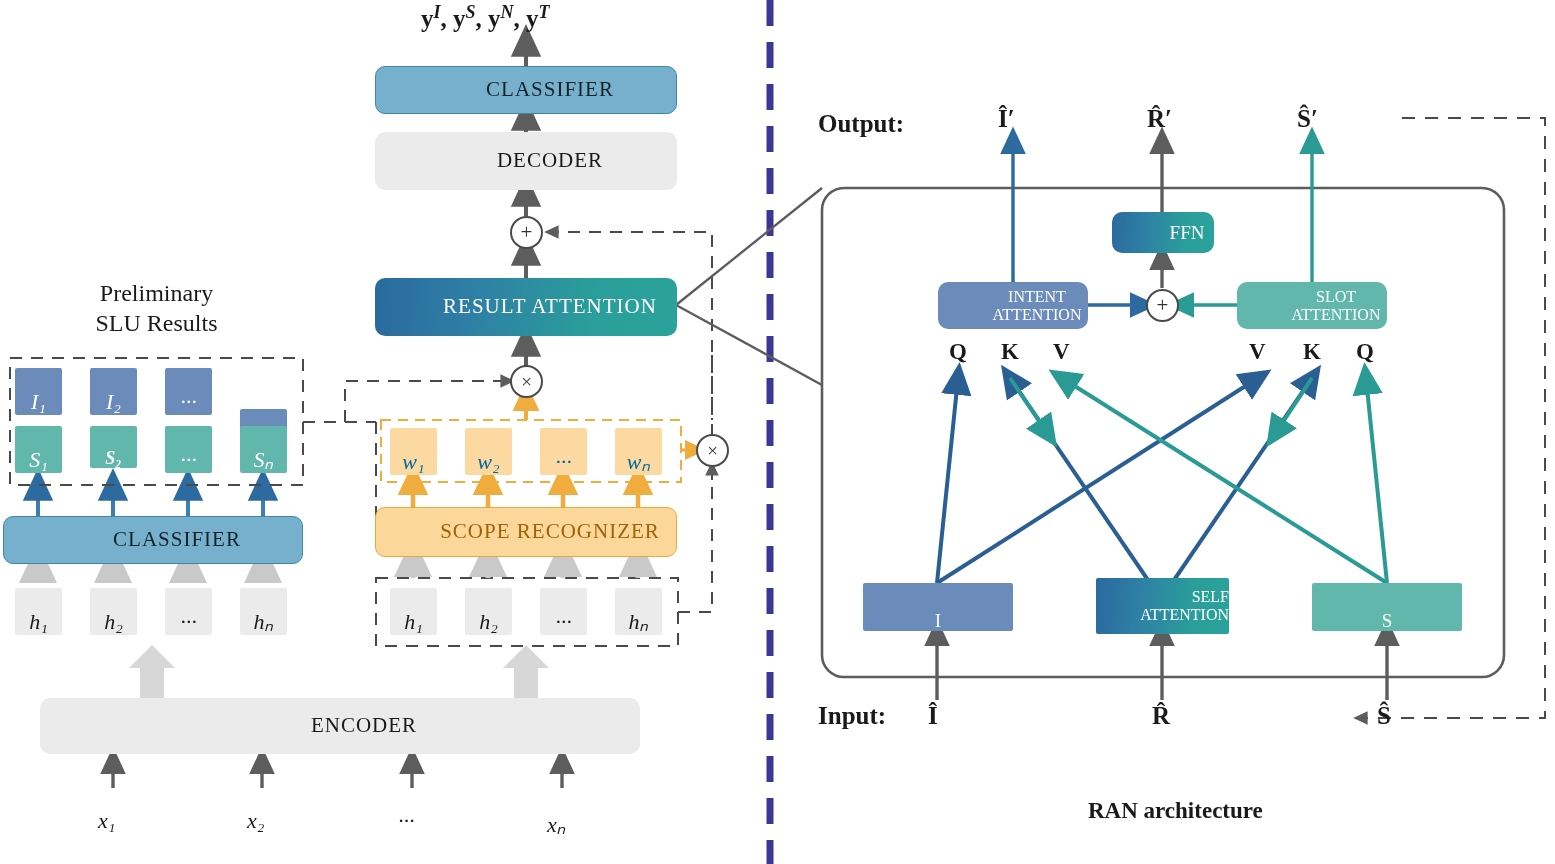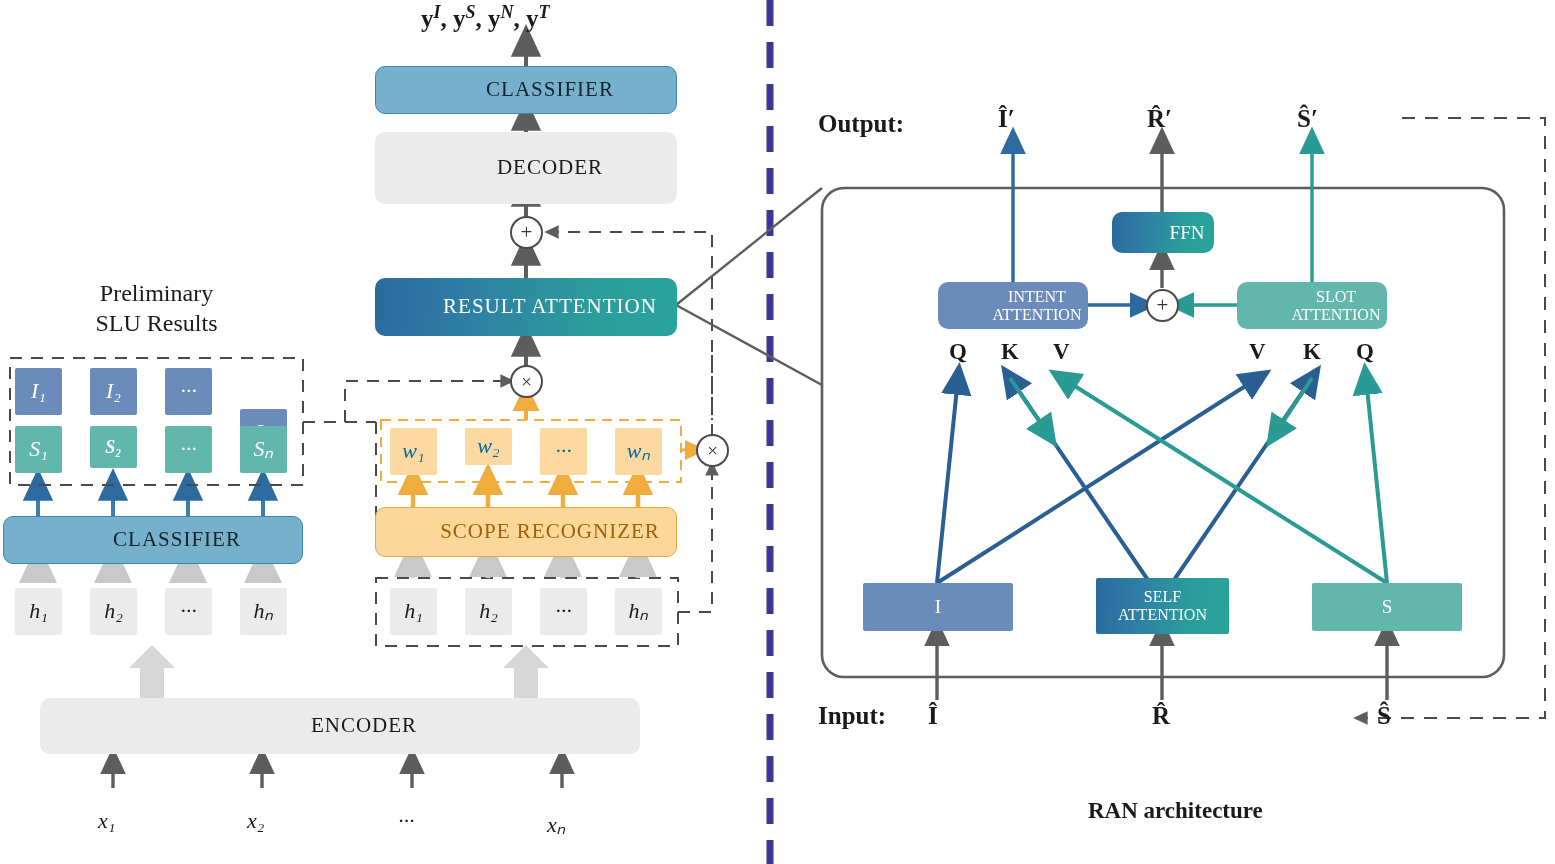--- a/index.html
+++ b/index.html
@@ -3,21 +3,21 @@
 <meta charset="utf-8">
 <style>
   html,body{margin:0;padding:0;background:#ffffff;}
   body{width:1555px;height:864px;position:relative;overflow:hidden;
        font-family:"Liberation Serif", serif;color:#1a1a1a;}
   #stage{position:absolute;left:0;top:0;width:1555px;height:864px;}
   svg.layer{position:absolute;left:0;top:0;width:1555px;height:864px;}
   .node{position:absolute;display:flex;align-items:center;justify-content:center;
         text-align:center;box-sizing:border-box;line-height:1.12;}
   .rbox{border-radius:10px;padding-left:48px;}
-  .sbox{border-radius:2px;}
+  .sbox{border-radius:2px;align-items:flex-end;}
   .lbl{position:absolute;white-space:nowrap;}
   .serif{font-family:"Liberation Serif", serif;}
   .mathit{font-family:"Liberation Serif", serif;font-style:italic;}
   .bold{font-weight:bold;}
   .grey-node{background:#ebebeb;color:#1a1a1a;}
   .classifier{background:#77b0cc;border:1px solid #3e87ab;color:#13242c;}
   .scope{background:#fbd79a;border:1px solid #e8a83c;color:#a16207;}
   .wbox{background:#fcd9a0;color:#0369a1;}
   .ibox{background:#6b8cba;color:#fff;}
   .sbx{background:#62b7ad;color:#fff;}
@@ -178,21 +178,21 @@
   </svg>
 
   <div class="lbl bold serif" style="left:421px;top:2px;font-size:25px;">
     <span style="font-style:normal"><b>y</b><sup class="pr"><i>I</i></sup>, <b>y</b><sup class="pr"><i>S</i></sup>, <b>y</b><sup class="pr"><i>N</i></sup>, <b>y</b><sup class="pr"><i>T</i></sup></span>
   </div>
 
   <div class="node rbox classifier" style="left:375px;top:66px;width:302px;height:48px;font-size:21px;letter-spacing:1px;">
     <span>CLASSIFIER</span>
   </div>
 
-  <div class="node rbox grey-node" style="left:375px;top:132px;width:302px;height:72px;font-size:21px;letter-spacing:1px;">
+  <div class="node rbox grey-node" style="left:375px;top:132px;width:302px;height:58px;font-size:21px;letter-spacing:1px;">
     <span>DECODER</span>
   </div>
 
   <div class="node" style="left:510px;top:216px;width:33px;height:33px;border:2px solid #4a4a4a;border-radius:50%;
               background:#fff;font-size:21px;color:#333;">
     <span>+</span>
   </div>
 
   <div class="node rbox grad-bt" style="left:375px;top:278px;width:302px;height:58px;font-size:21px;letter-spacing:1px;">
     <span>RESULT ATTENTION</span>
@@ -235,21 +235,21 @@
   <div class="node sbox sbx mathit" style="left:165px;top:426px;width:47px;height:47px;font-size:22px;">
     <span>···</span>
     </div>
   <div class="node sbox sbx mathit" style="left:240px;top:426px;width:47px;height:47px;font-size:22px;">
     <span>Sₙ</span>
     </div>
 
   <div class="node sbox wbox mathit" style="left:390px;top:428px;width:47px;height:47px;font-size:22px;">
     <span>w₁</span>
     </div>
-  <div class="node sbox wbox mathit" style="left:465px;top:428px;width:47px;height:37px;font-size:22px;">
+  <div class="node sbox wbox mathit" style="left:465px;top:428px;width:47px;height:47px;font-size:22px;">
     <span>w₂</span>
     </div>
   <div class="node sbox wbox mathit" style="left:540px;top:428px;width:47px;height:47px;font-size:22px;">
     <span>···</span>
     </div>
   <div class="node sbox wbox mathit" style="left:615px;top:428px;width:47px;height:47px;font-size:22px;">
     <span>wₙ</span>
     </div>
 
   <div class="node rbox classifier" style="left:3px;top:516px;width:300px;height:48px;font-size:21px;letter-spacing:1px;">

